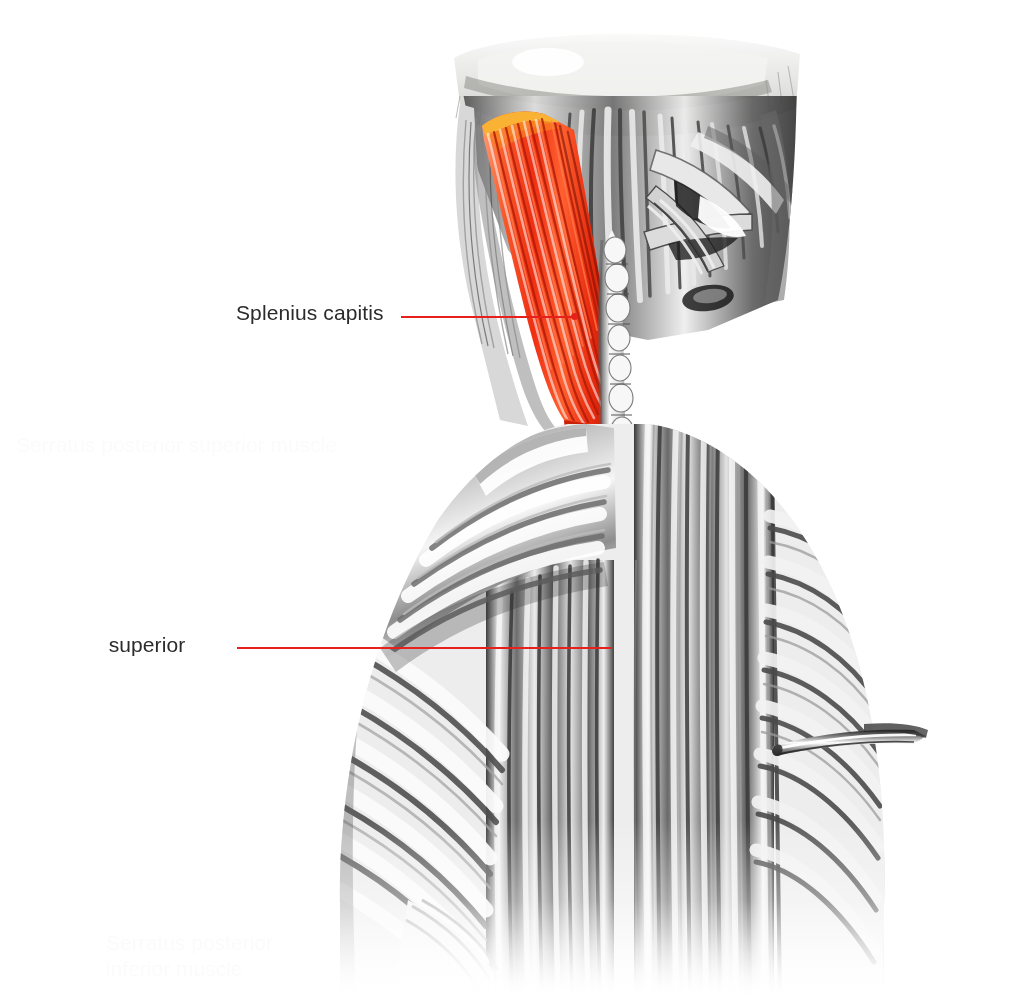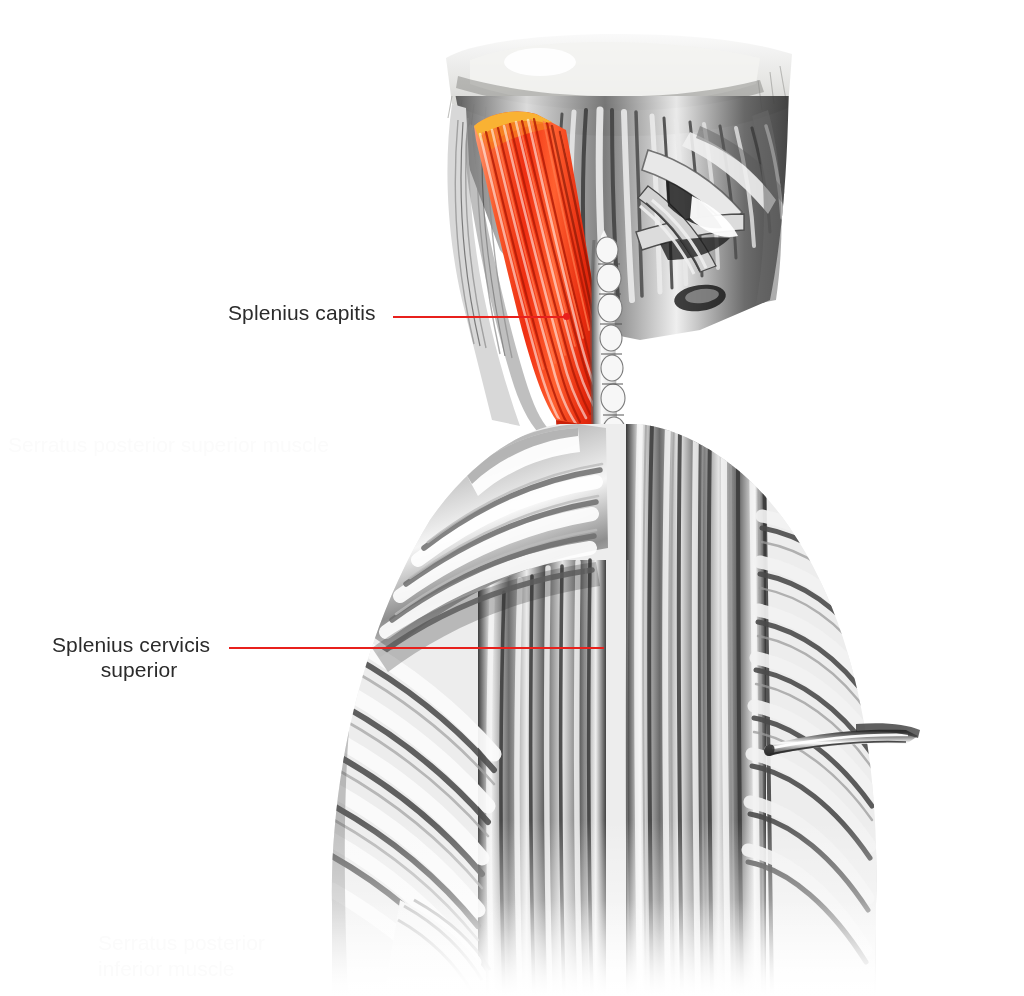--- a/index.html
+++ b/index.html
@@ -10,21 +10,21 @@
   }
   body {
     width: 1024px;
     height: 996px;
     overflow: hidden;
     font-family: "Liberation Sans", sans-serif;
     position: relative;
   }
   #figure-root {
     position: absolute;
-    left: 0; top: 0;
+    left: 8px; top: 0;
     width: 828px;
     height: 996px;
     border-radius: 29px;
   }
   .illus-svg {
     position: absolute;
     left: 0; top: 0;
     width: 1024px;
     height: 996px;
     display: block;
@@ -593,20 +593,19 @@
 inferior muscle</div>
 
     <div class="anno" style="left:228px; top:300px;">
       <div class="anno-text">Splenius capitis</div>
     </div>
     <div class="leader" style="left:393px; top:316px; width:174px;"></div>
     <div class="leader-dot" style="left:563px; top:313px;"></div>
 
     <div class="anno" style="left:52px; top:632px; width:174px;">
       <div class="anno-text two-line">
-        <span class="ln ln1">Splenius cervicis</span>
         <span class="ln ln2">superior</span>
       </div>
     </div>
     <div class="leader" style="left:229px; top:647px; width:375px;"></div>
 
   </div>
 </div>
 
 </body></html>

